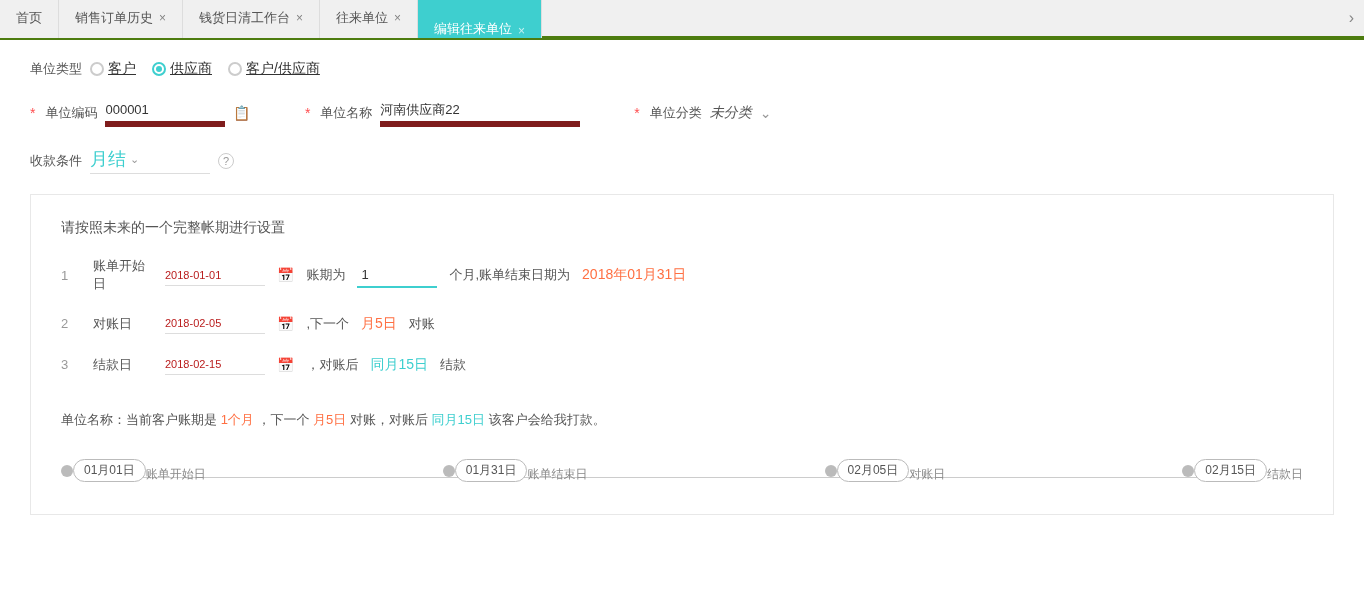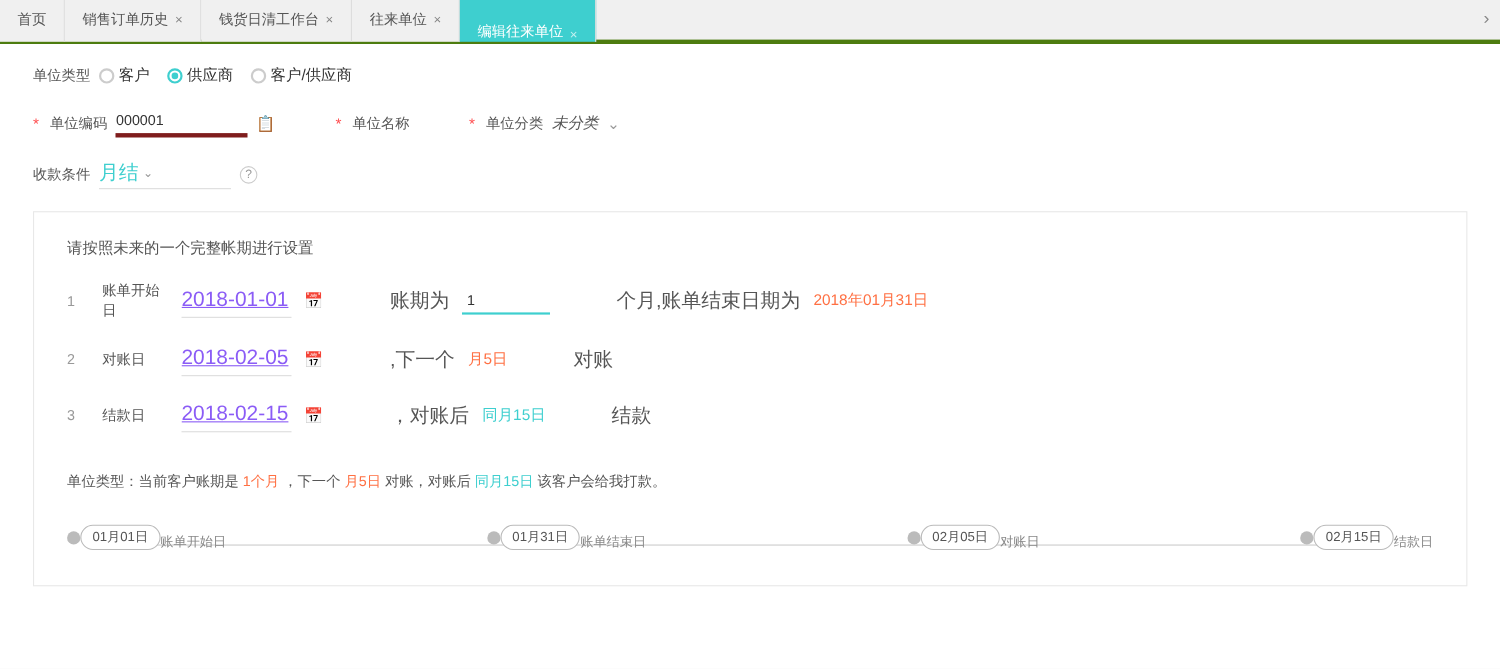--- a/index.html
+++ b/index.html
@@ -73,20 +73,21 @@
     .required-star {
       color: #ff4d4f;
       margin-right: 2px;
     }
 
     
     .radio-group {
       display: flex;
       align-items: center;
       gap: 16px;
+      text-decoration: underline;
     }
     .radio-item {
       display: flex;
       align-items: center;
       gap: 4px;
       cursor: pointer;
     }
     .radio-circle {
       width: 14px;
       height: 14px;
@@ -103,21 +104,21 @@
       content: '';
       width: 6px;
       height: 6px;
       border-radius: 50%;
       background: #3ecfcf;
     }
 
     
     .form-input {
       border: none;
-      border-bottom: 4px solid #7f1d1d;
+      border-bottom: 6px solid #7f1d1d;
       outline: none;
       font-size: 13px;
       padding: 4px 0;
       color: #333;
       background: transparent;
     }
     .input-code { width: 120px; }
     .input-name { width: 200px; }
 
     
@@ -201,30 +202,28 @@
     }
     .period-label {
       width: 60px;
       font-size: 13px;
       color: #555;
     }
     .date-input {
       border: none;
       border-bottom: 1px solid #ddd;
       outline: none;
-      font-size: 19px;
+      font-size: 11px;
       padding: 4px 0;
       width: 100px;
-      color: #8b5cf6;
-      text-decoration: underline;
+      color: #b91c1c;
     }
     .period-desc {
-      font-size: 18px;
-      color: #555;
-      margin-left: 48px;
+      font-size: 13px;
+      color: #555;
     }
     .highlight-orange {
       color: #ff7043;
     }
     .highlight-green {
       color: #3ecfcf;
     }
 
     
     .period-input-num {
@@ -345,20 +344,21 @@
   <div class="form-row">
     <div class="form-group">
       <span class="required-star">*</span>
       <span class="form-label">单位编码</span>
       <input class="form-input input-code" value="000001" style="">
       <span class="cal-icon">📋</span>
     </div>
     <div class="form-group" style="margin-left:30px;">
       <span class="required-star">*</span>
       <span class="form-label">单位名称</span>
+      <input class="form-input input-name" value="河南供应商22" style="">
     </div>
     <div class="form-group" style="margin-left:30px;">
       <span class="required-star">*</span>
       <span class="form-label">单位分类</span>
       <div class="classify-wrapper">
         <span class="classify-value">未分类</span>
         <span class="classify-arrow">⌄</span>
       </div>
     </div>
   </div>
@@ -403,21 +403,21 @@
       <span class="period-label">结款日</span>
       <input class="date-input" value="2018-02-15" style="">
       <span class="cal-icon">📅</span>
       <span class="period-desc">，对账后</span>
       <span class="highlight-green">同月15日</span>
       <span class="period-desc">结款</span>
     </div>
 
     <div class="preview-section">
       <div class="preview-text">
-        <span>单位类型：当前客户账期是</span>
+        <span>单位名称：当前客户账期是</span>
         <span class="highlight-orange">1个月</span>
         <span>，下一个</span>
         <span class="highlight-orange">月5日</span>
         <span>对账，对账后</span>
         <span class="highlight-green">同月15日</span>
         <span> 该客户会给我打款。</span>
       </div>
 
       <div class="timeline-wrapper">
         <div class="tl-line"></div>

